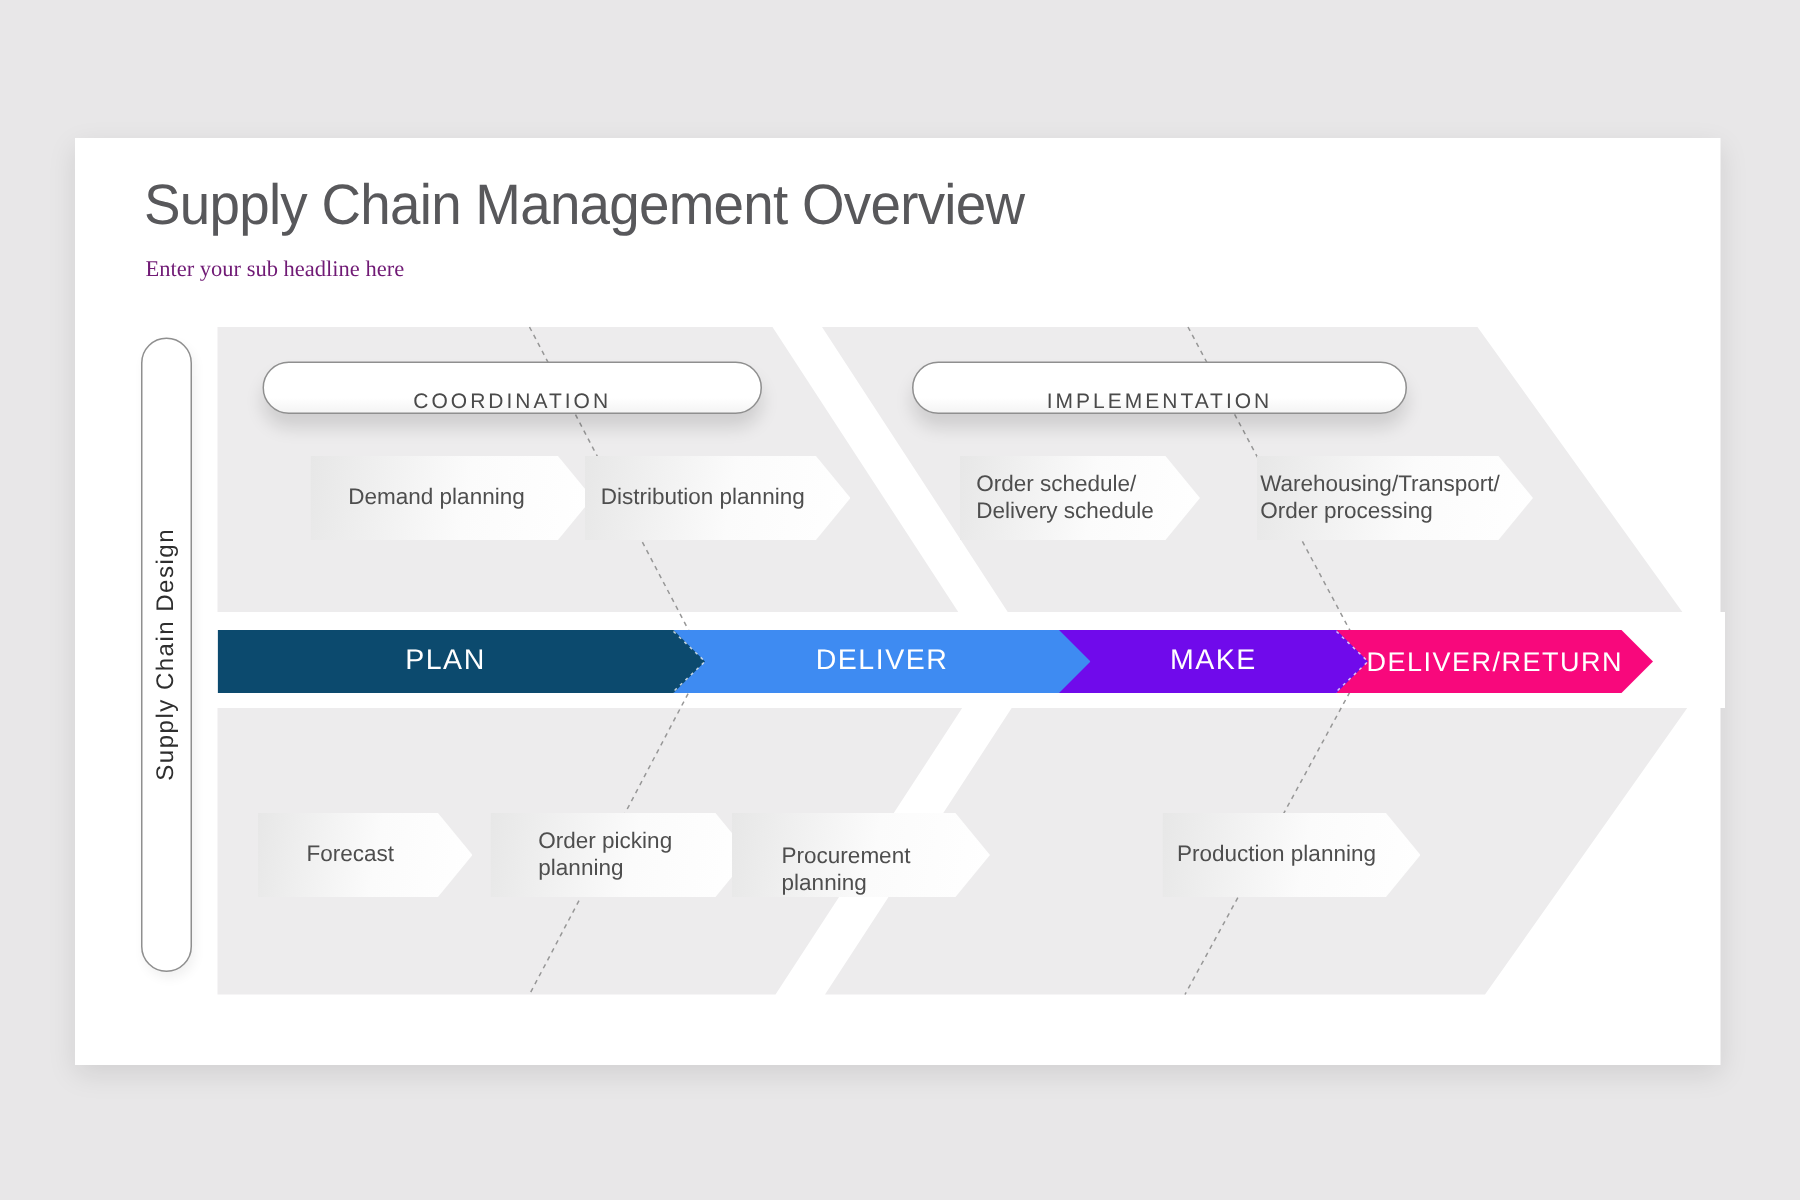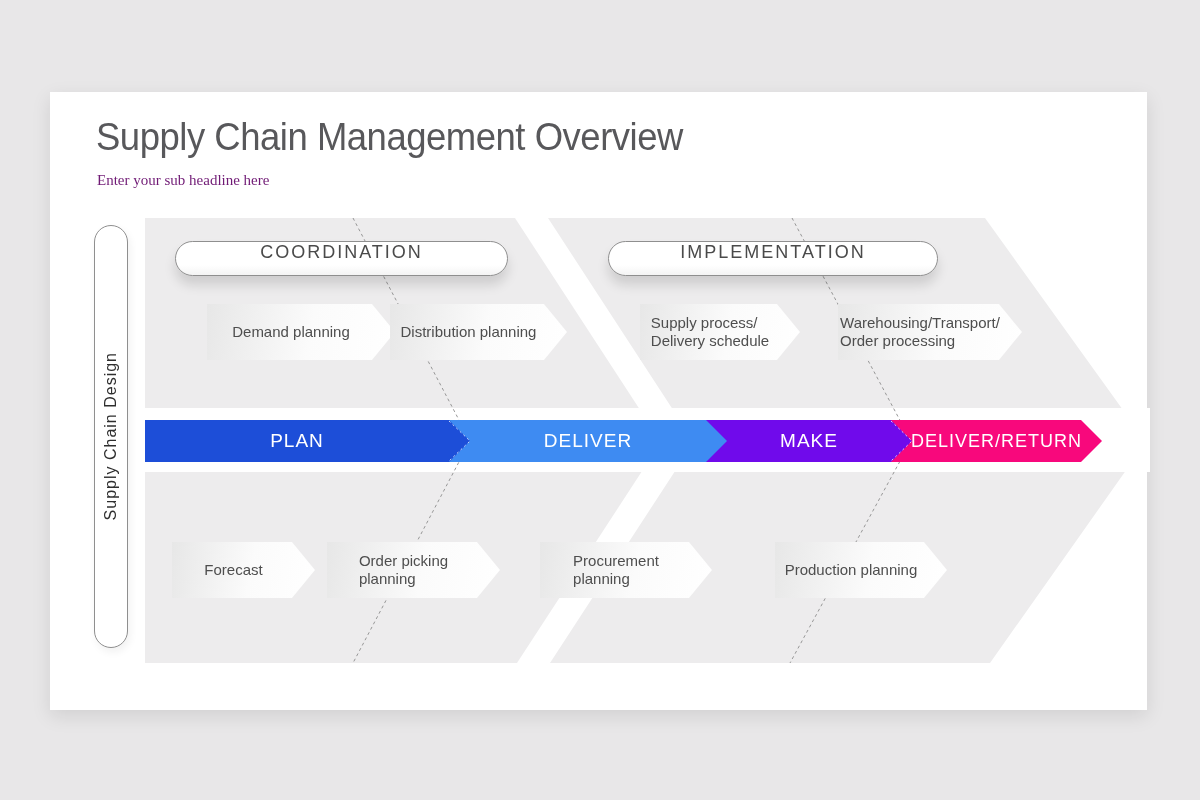--- a/index.html
+++ b/index.html
@@ -34,22 +34,22 @@
     z-index:20; box-shadow:2px 4px 8px rgba(0,0,0,0.06);
   }
   .vpill span {
     writing-mode:vertical-rl; transform:rotate(180deg);
     font-size:16px; letter-spacing:1px; color:#2E2E2E; white-space:nowrap;
   }
   .pill {
     position:absolute; top:241px; height:35px;
     background:linear-gradient(180deg,#ffffff 70%,#f4f4f4 100%);
     border:1px solid #8F8F8F; border-radius:18px;
-    display:flex; align-items:flex-start; justify-content:center;
-    font-size:18px; letter-spacing:2px; color:#4A4A4A;
+    display:flex; align-items:flex-end; justify-content:center;
+    font-size:14px; letter-spacing:2px; color:#4A4A4A;
     z-index:20; box-shadow:0 9px 12px rgba(0,0,0,0.13);
   }
   .pill.coord { left:175px; width:333px; }
   .pill.impl  { left:608px; width:330px; }
 
   .arrow {
     position:absolute; height:56px;
     background:linear-gradient(100deg,#e7e7e7 0%,#fbfbfb 55%,#ffffff 100%);
     clip-path:polygon(0 0, calc(100% - 23px) 0, 100% 50%, calc(100% - 23px) 100%, 0 100%);
     display:flex; align-items:center; justify-content:center;
@@ -58,21 +58,21 @@
   }
   .arrow .txt { text-align:left; font-size:15px; line-height:18px; color:#4E4E4E; }
   .row-top .arrow { top:304px; }
   .row-bottom .arrow { top:542px; }
   .a-demand      { left:207px; width:188px; }
   .a-distribution{ left:390px; width:177px; }
   .a-orderproc   { left:640px; width:160px; }
   .a-warehousing { left:838px; width:184px; }
   .a-forecast    { left:172px; width:143px; }
   .a-orderpick   { left:327px; width:173px; }
-  .a-procurement { left:540px; width:172px; }
+  .a-procurement { left:488px; width:172px;align-items:flex-end; }
   .a-production  { left:775px; width:172px; }
 
   .seg {
     position:absolute; top:420px; height:42px;
     display:flex; align-items:center; justify-content:center;
     clip-path:polygon(0 0, calc(100% - 21px) 0, 100% 50%, calc(100% - 21px) 100%, 0 100%);
     color:#ffffff; font-size:19px; font-weight:500; letter-spacing:1px;
     padding-right:21px; white-space:nowrap;
   }
   .seg.notch { padding-left:21px; }
@@ -116,34 +116,34 @@
       </div>
   </div>
   <div class="arrow a-distribution">
     <div class="txt">
         <div>Distribution planning</div>
         <div></div>
       </div>
   </div>
   <div class="arrow a-orderproc">
     <div class="txt">
-        <div>Supply process/</div>
+        <div>Order schedule/</div>
         <div>Delivery schedule</div>
       </div>
   </div>
   <div class="arrow a-warehousing">
     <div class="txt">
         <div>Warehousing/Transport/</div>
         <div>Order processing</div>
       </div>
   </div>
 </div>
 
 <div>
-  <div class="seg seg-plan" style="background-color: #1d4ed8;">
+  <div class="seg seg-plan" style="background-color: #0c4a6e;">
     <span>PLAN</span>
   </div>
   <div class="seg seg-source notch" style="background-color: rgb(62, 139, 242);">
     <span>DELIVER</span>
   </div>
   <div class="seg seg-make notch" style="background-color: rgb(112, 10, 235);">
     <span>MAKE</span>
   </div>
   <div class="seg seg-deliver notch" style="background-color: rgb(248, 8, 124);">
     <span>DELIVER/RETURN</span>

